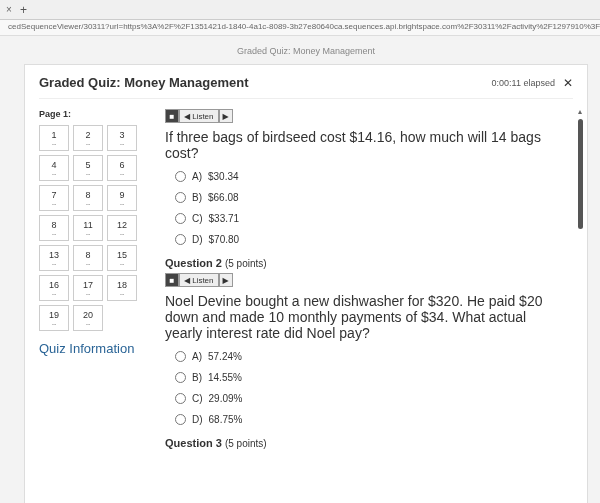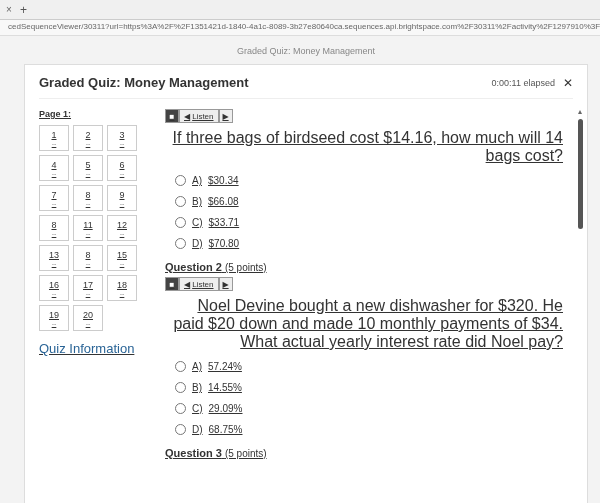--- a/index.html
+++ b/index.html
@@ -54,42 +54,42 @@
     display: flex;
     justify-content: space-between;
     align-items: center;
     border-bottom: 1px solid #eee;
     padding-bottom: 8px;
     margin-bottom: 10px;
   }
   .quiz-title { font-size: 13px; font-weight: bold; color:#333; }
   .timer { font-size: 9px; color:#555; display:flex; align-items:center; gap:8px; }
   .close-x { font-size: 12px; color:#333; cursor:pointer; }
-  .body-cols { display:flex; gap: 16px; text-decoration: underline; }
+  .body-cols { display:flex; gap: 16px; }
   .nav-col { width: 110px; flex:0 0 110px; }
   .nav-label { font-size: 9px; font-weight:bold; color:#333; margin-bottom:6px; }
   .nav-grid { display:grid; grid-template-columns: repeat(3, 30px); gap:4px 4px; }
   .nav-cell {
     border:1px solid #ccc; height:26px; display:flex; flex-direction:column;
     align-items:center; justify-content:center; font-size:9px; color:#333;
     background:#fff;
   }
   .nav-cell .sub { font-size:7px; color:#888; }
   .nav-info { margin-top:10px; font-size:13px; color:#2a6496; cursor:pointer; }
   .q-col { flex:1; padding-right: 10px; }
   .q-title { font-size:11px; font-weight:bold; margin-bottom:4px; }
   .q-pts { font-weight:normal; font-size:10px; }
   .listen-bar { display:flex; align-items:center; gap:0; margin-bottom:6px; }
   .listen-btn {
     border:1px solid #999; background:#eee; font-size:8px; color:#333;
     padding:1px 4px; display:flex; align-items:center; gap:2px; height:14px;
   }
   .listen-btn.sq { width:14px; justify-content:center; background:#444; color:#fff;}
   .listen-btn.play { width:14px; justify-content:center;}
-  .q-text { font-size:16px; color:#333; margin-bottom:10px;text-align:right; }
+  .q-text { font-size:14px; color:#333; margin-bottom:10px; }
   .opt { display:flex; align-items:center; gap:6px; margin:6px 0 10px 10px; font-size:10px; color:#333;}
   .radio {
     width:11px; height:11px; border:1px solid #777; border-radius:50%; flex:0 0 11px;
   }
   .scroll-ind {
     position:absolute; right:4px; top:54px; width:5px; height:110px;
     background:#555; border-radius:3px;
   }
   .caret { position:absolute; right:5px; top:42px; font-size:8px; color:#666;}
 </style>

